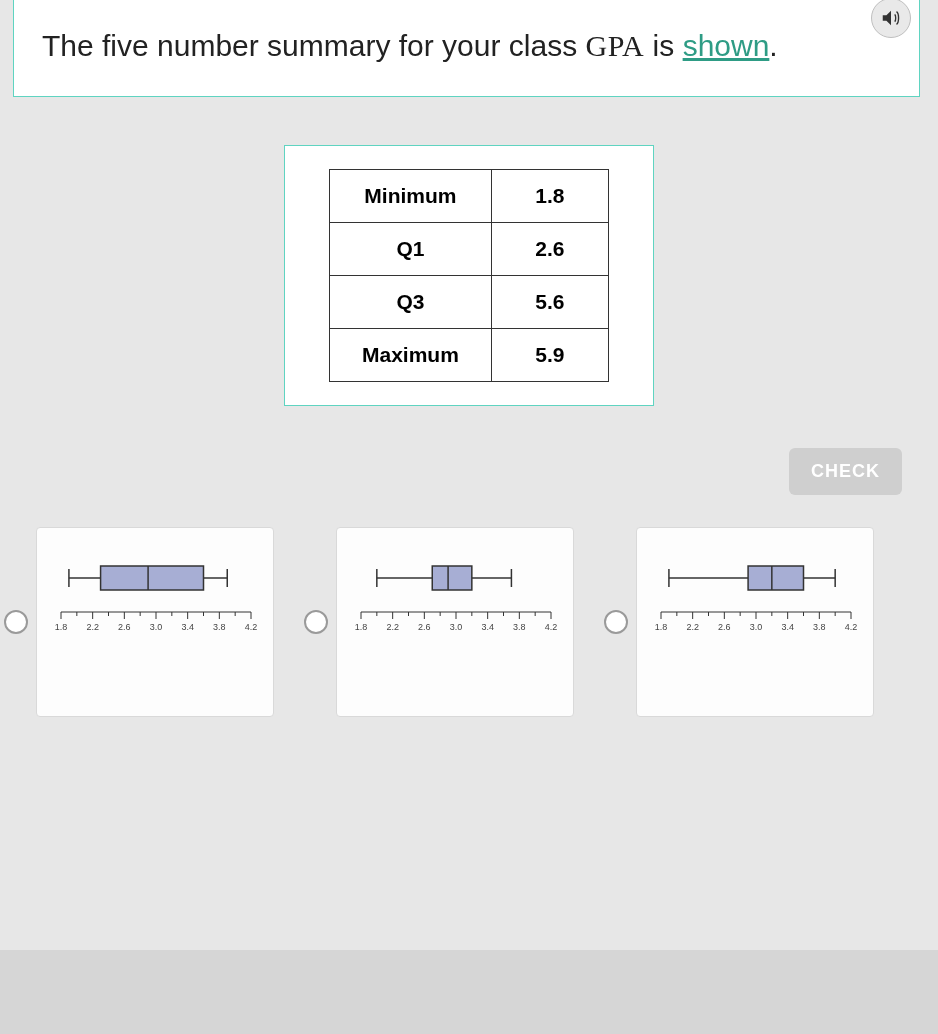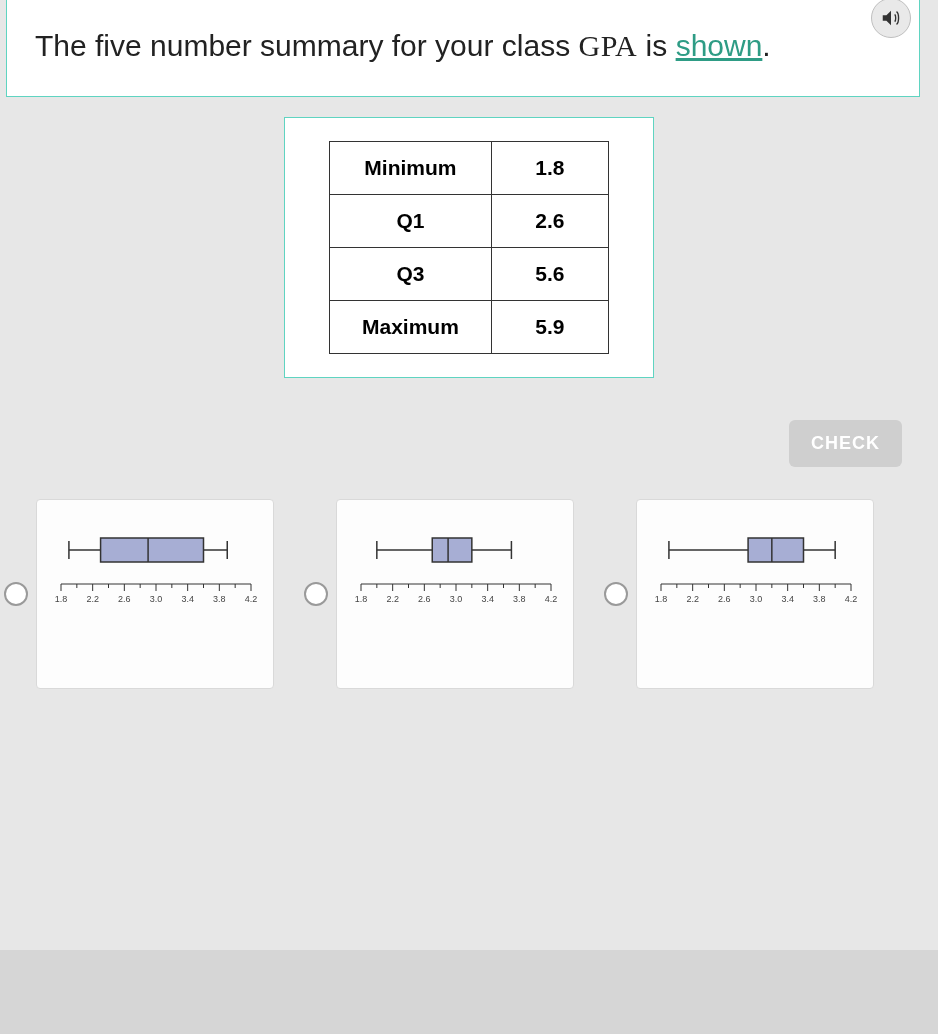--- a/index.html
+++ b/index.html
@@ -9,21 +9,21 @@
     background: #e7e7e7;
     width: 938px;
     height: 1034px;
     overflow: hidden;
     position: relative;
   }
   .question-card {
     background: #fff;
     border: 1px solid #5fd4c1;
     border-top: none;
-    margin: 0 18px 0 6px;
+    margin: 0 18px 0 13px;
     padding: 24px 28px 28px 28px;
     font-size: 30px;
     line-height: 1.45;
     color: #222;
     position: relative;
   }
   .question-card .linkish {
     color: #2e9c85;
     text-decoration: underline;
   }
@@ -36,21 +36,21 @@
     top: -2px; right: 8px;
     width: 40px; height: 40px;
     border-radius: 50%;
     background: #e9e9e9;
     border: 1px solid #bfbfbf;
     display:flex; align-items:center; justify-content:center;
     cursor:pointer;
   }
   .summary-card {
     width: 370px;
-    margin: 20px auto 0 auto;
+    margin: 48px auto 0 auto;
     background: #fff;
     border: 1px solid #5fd4c1;
     padding: 23px 44px;
   }
   .summary-table {
     border-collapse: collapse;
     width: 100%;
     font-size: 21px;
   }
   .summary-table td {

